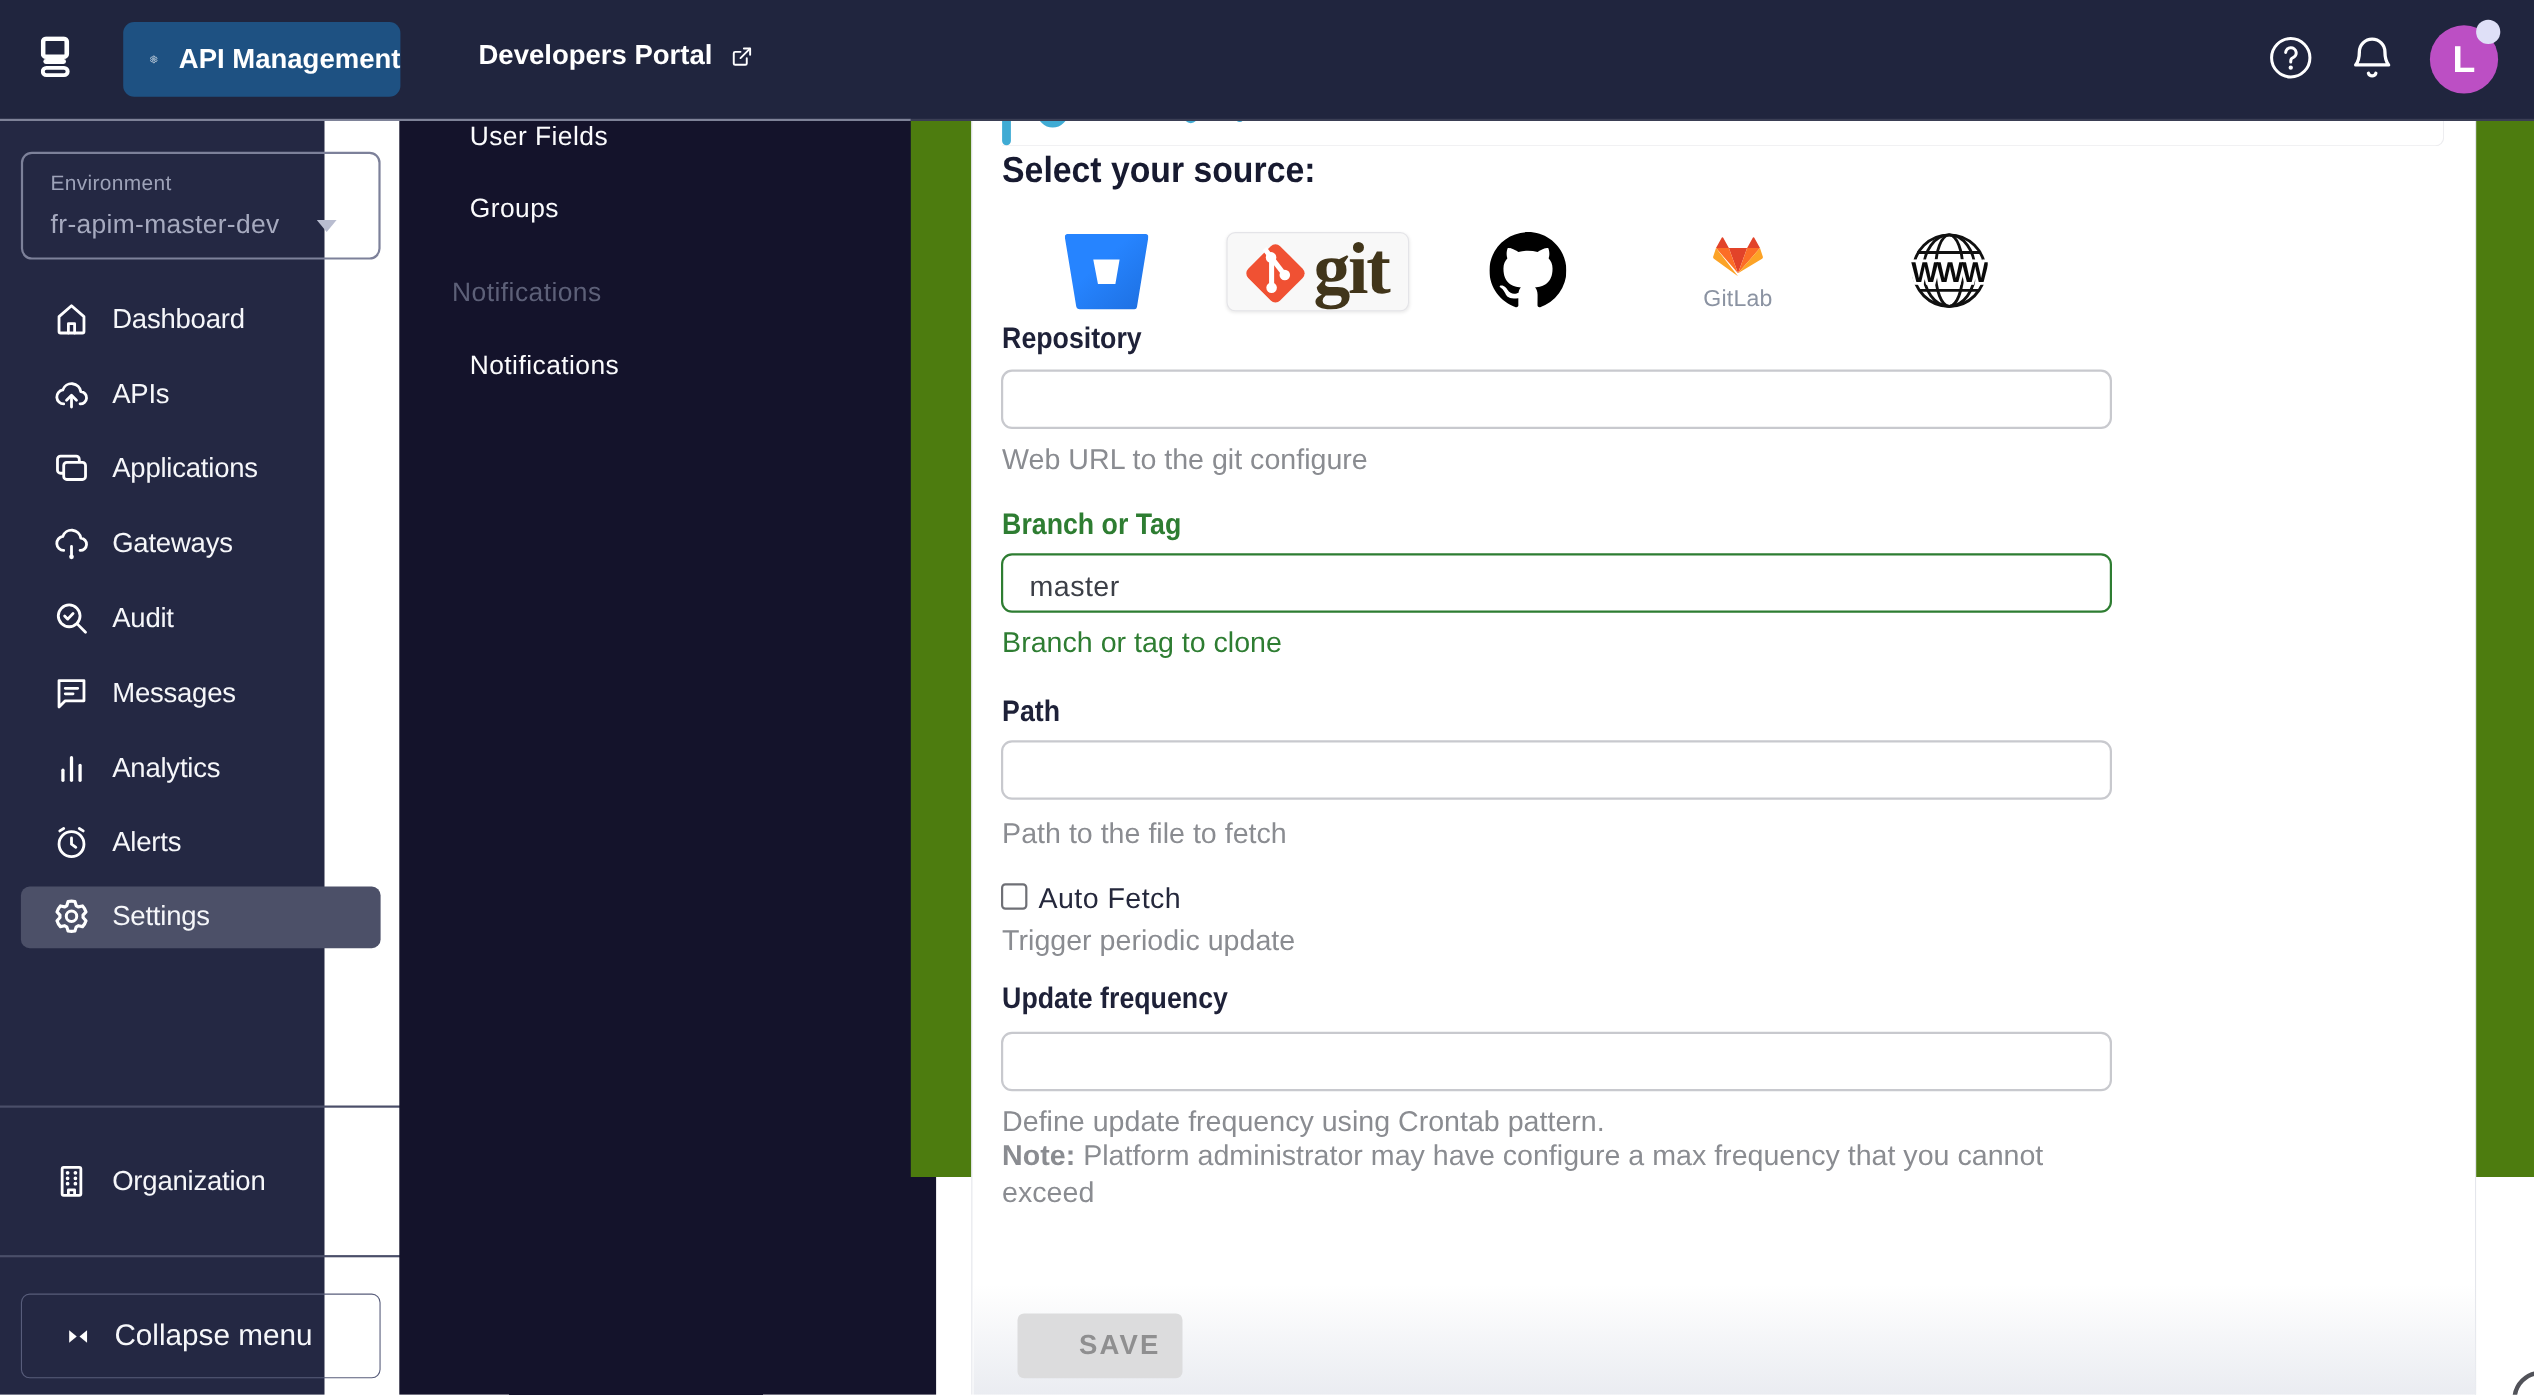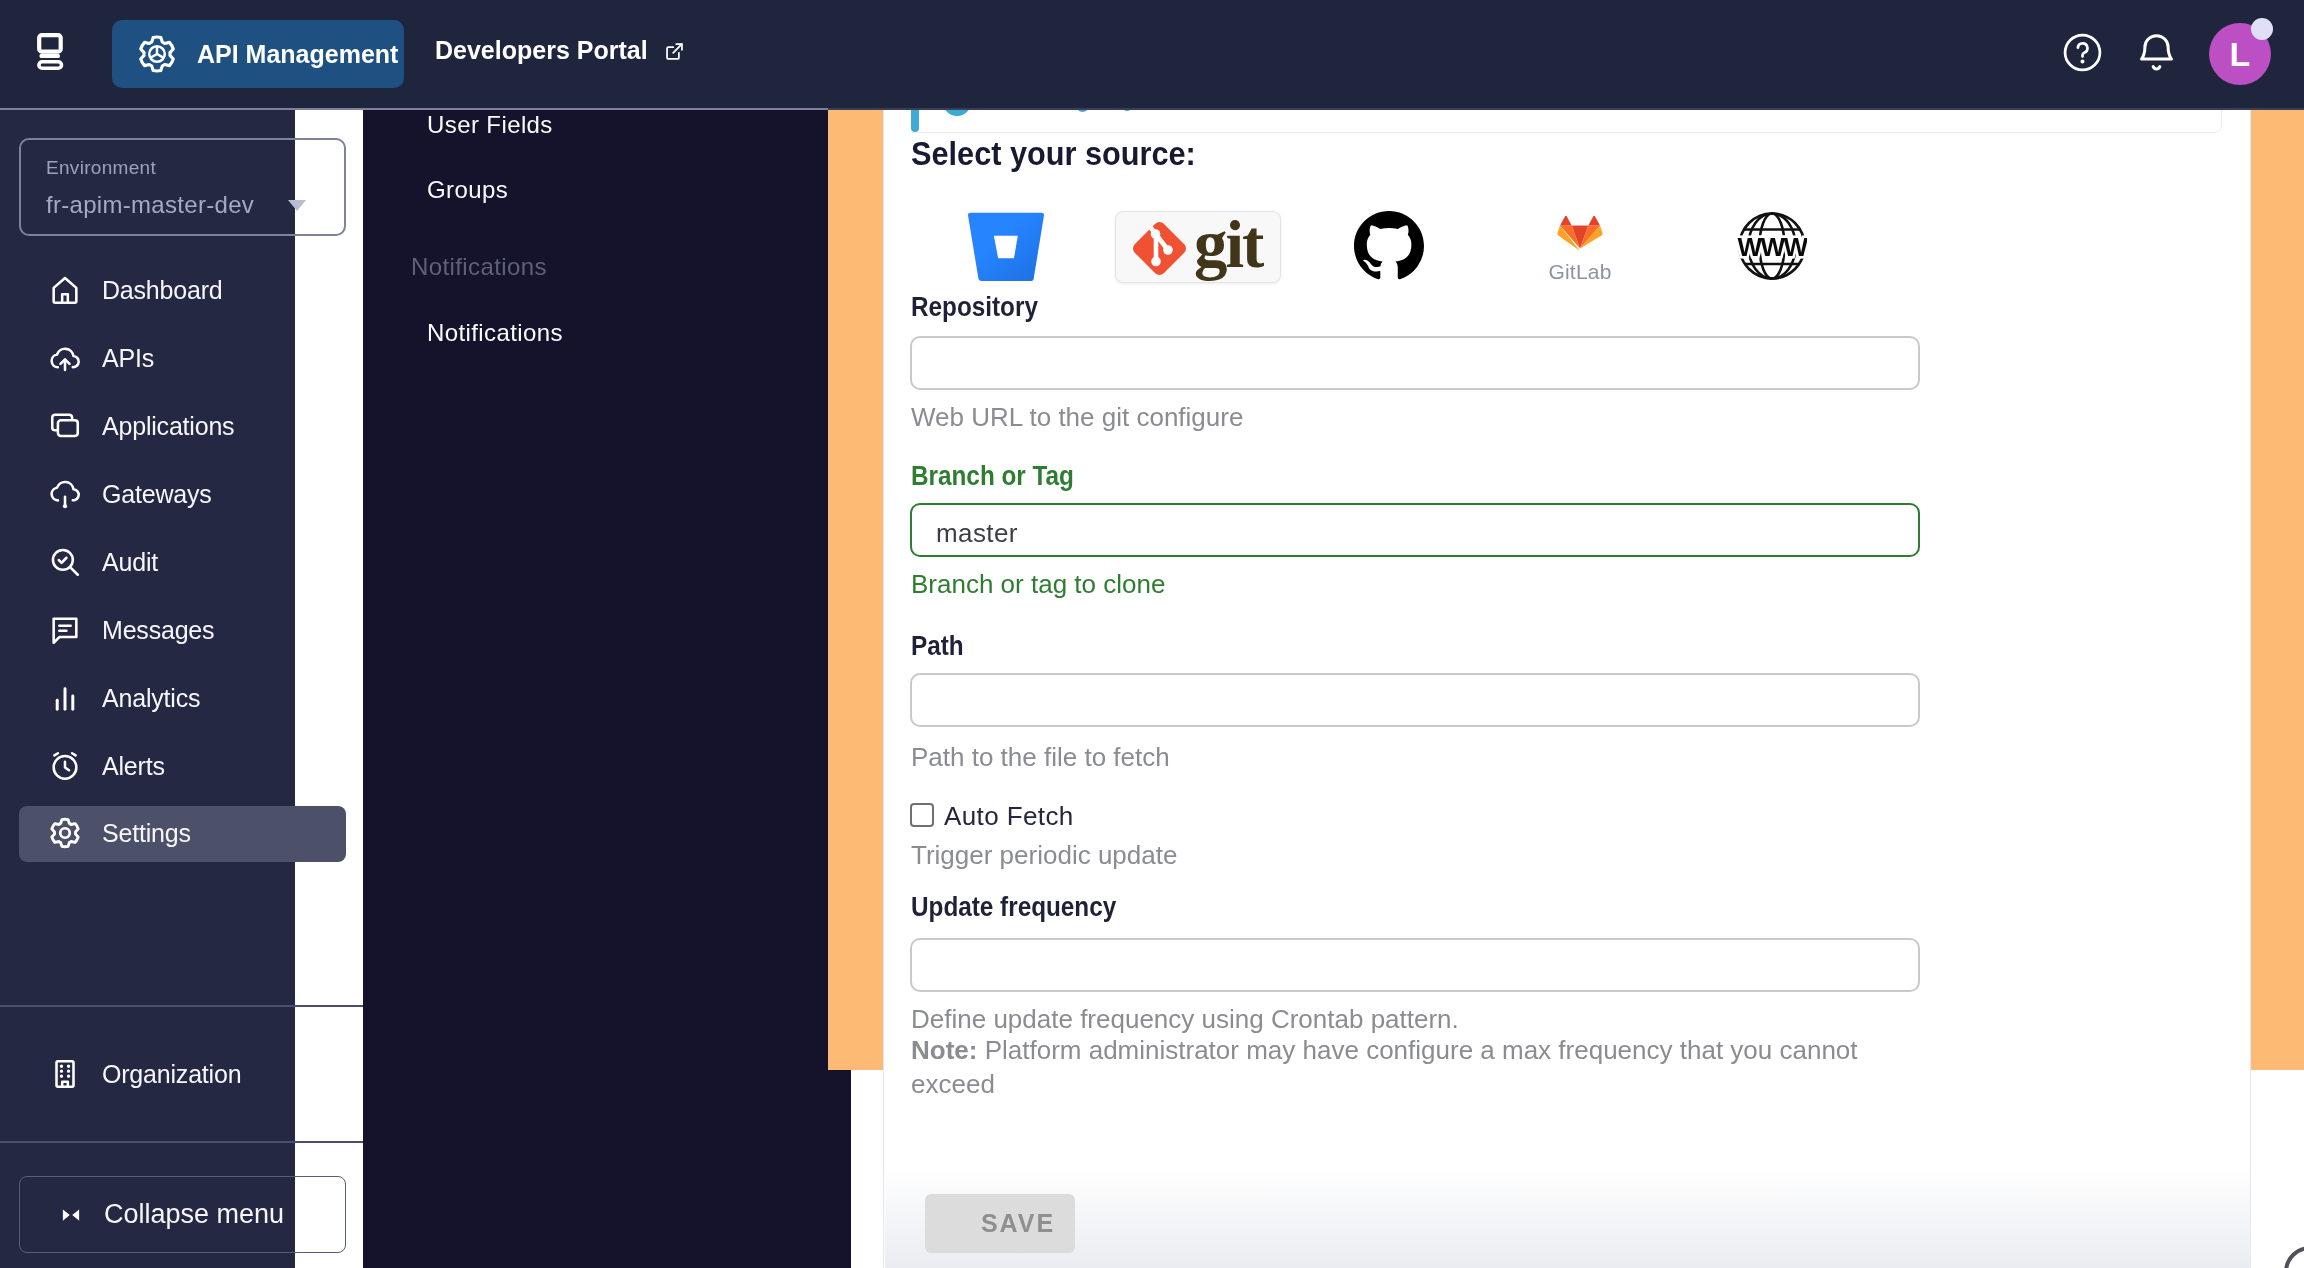--- a/index.html
+++ b/index.html
@@ -3,21 +3,21 @@
 <meta charset="utf-8">
 <style>
   * { margin:0; padding:0; box-sizing:border-box; }
   html,body { width:2304px; height:1268px; overflow:hidden; }
   body { font-family:"Liberation Sans",sans-serif; background:#fff; position:relative; }
   .abs { position:absolute; }
 
   
   #topbar { position:absolute; left:0; top:0; width:2304px; height:109px; background:#20253e; z-index:5; }
   #topbar .hairline { position:absolute; left:0; top:108px; width:100%; height:1.5px; background:#7e8298; }
-  #ambtn { position:absolute; left:112px; top:20px; width:292px; height:68px; background:#1e5182; border-radius:10px; color:#fff; font-size:25px; font-weight:bold; display:flex; align-items:center; white-space:nowrap; }
+  #ambtn { position:absolute; left:112px; top:20px; width:252px; height:68px; background:#1e5182; border-radius:10px; color:#fff; font-size:25px; font-weight:bold; display:flex; align-items:center; white-space:nowrap; }
   #ambtn svg { margin-left:24px; margin-right:19px; }
   #devportal { position:absolute; left:435px; top:0; height:101px; display:flex; align-items:center; color:#fff; font-size:25px; font-weight:bold; letter-spacing:0px; }
   #devportal svg { margin-left:16px; margin-top:2px; }
   #avatar { position:absolute; left:2209px; top:23px; width:62px; height:62px; border-radius:50%; background:#bc4fc4; color:#fff; font-size:34px; font-weight:bold; display:flex; align-items:center; justify-content:center; }
   #avatardot { position:absolute; left:2251px; top:18px; width:22px; height:22px; border-radius:50%; background:#dfe0f7; }
 
   
   #sb1 { position:absolute; left:0; top:101px; width:295px; height:1167px; background:#242843; }
   #envbox { position:absolute; left:19px; top:37px; width:327px; height:98px; border:2px solid #7d819a; border-radius:10px; }
   #envbox .lbl { position:absolute; left:25px; top:17px; font-size:19px; color:#9da2b8; letter-spacing:0.3px; }
@@ -28,21 +28,21 @@
   .navsel { position:absolute; left:19px; width:327px; height:56px; background:#4c5068; border-radius:8px; }
   .divider { position:absolute; left:0; width:373px; height:1.5px; background:#4a4e69; }
   #collapsebtn { position:absolute; left:19px; top:1075px; width:327px; height:77px; border:1px solid #585d7b; border-radius:8px; display:flex; align-items:center; color:#f6f7fa; font-size:27px; }
 
   
   #sb2 { position:absolute; left:363px; top:101px; width:488px; height:1167px; background:#14132b;text-decoration:underline; }
   .sb2item { position:absolute; left:64px; font-size:24px; color:#fbfbfd; letter-spacing:0.4px; }
   .sb2head { position:absolute; left:48px; font-size:24px; color:#5d6078; letter-spacing:0.4px; }
 
   
-  #content { position:absolute; left:828px; top:110px; width:1476px; height:960px; background:#fdba74; }
+  #content { position:absolute; left:828px; top:110px; width:1476px; height:960px; background:#4d7c0f; }
   #panel { position:absolute; left:55px; top:0; width:1368px; height:1158px; background:#fff; border-left:1px solid #e4e6ec; border-right:1px solid #e4e6ec; }
   
   #banner { position:absolute; left:27px; top:0; width:1311px; height:23px; border-bottom:1px solid #ececef; border-right:1px solid #ececef; border-bottom-right-radius:8px; }
   #bannerbar { position:absolute; left:27px; top:0; width:8px; height:22px; background:#3fabd4; border-radius:0 0 4px 4px; }
   #bluearc { position:absolute; left:59px; top:-22px; width:28px; height:28px; border-radius:50%; background:#3fabd4; }
   #bluetick1 { position:absolute; left:192px; top:-6px; width:13px; height:8px; border-radius:0 0 7px 7px; background:#3fabd4; }
   #bluetick2 { position:absolute; left:239px; top:-4px; width:8px; height:5px; border-radius:0 0 4px 4px; background:#3fabd4; }
 
   #title { position:absolute; left:27px; top:25px; font-size:33px; font-weight:bold; color:#171a30; letter-spacing:0px; transform:scaleX(0.93); transform-origin:0 0; white-space:nowrap; }
 

